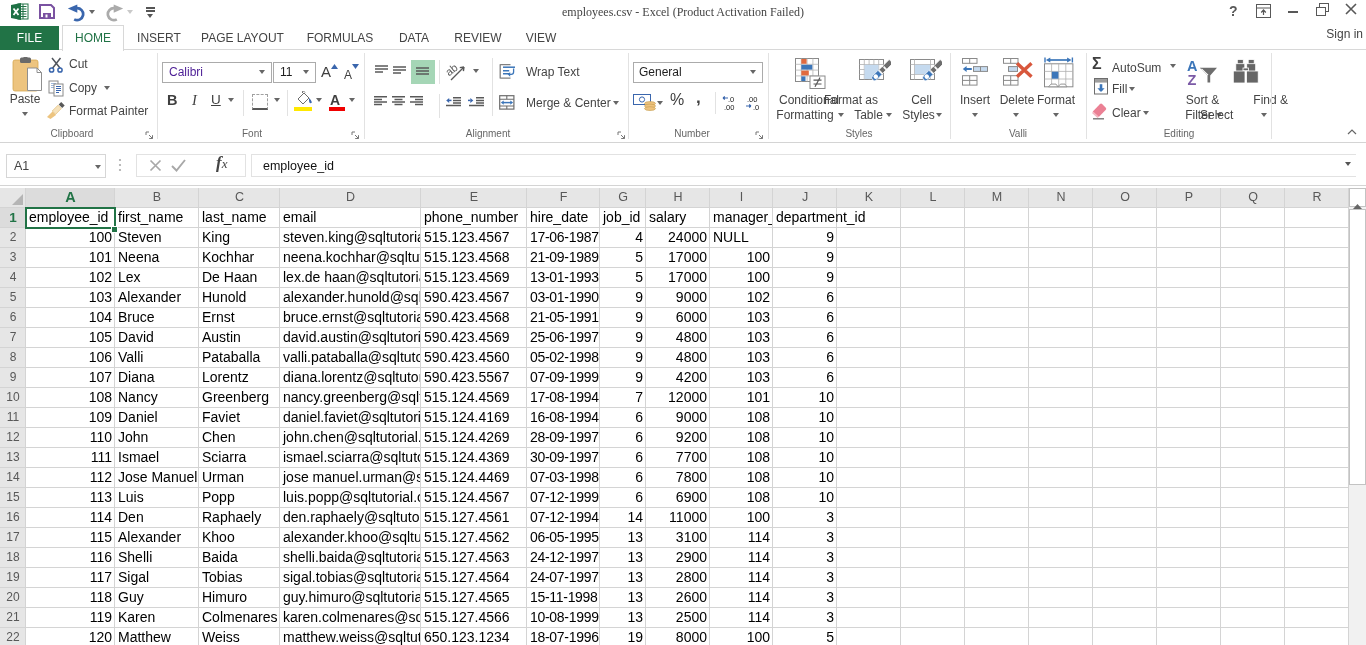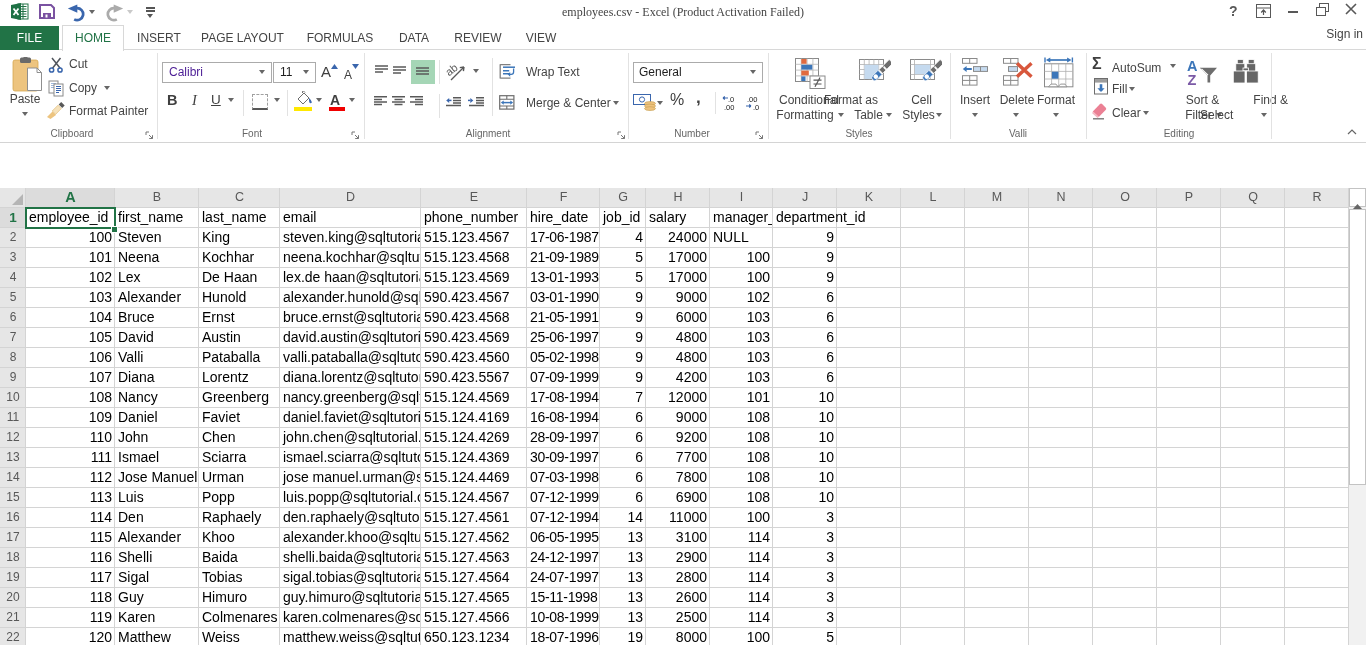--- a/index.html
+++ b/index.html
@@ -395,20 +395,39 @@
   </g>
  </svg>
  <div class="rtxt" style="left:1203px;top:42px;width:85px;text-align:right">Find &amp;</div>
  <div class="rtxt" style="left:1200px;top:57px;width:85px;text-align:left">Select</div>
  <div class="dar" style="left:1261px;top:63px"></div>
  <div class="glabel" style="left:1127px;width:104px">Editing</div>
  <div class="gsep" style="left:1271px"></div>
  <svg style="position:absolute;left:1347px;top:79px" width="10" height="6" viewBox="0 0 10 6">
   <path d="M1 5 L5 1 L9 5" fill="none" stroke="#666" stroke-width="1.2"></path>
  </svg>
+</div>
+<div id="fbar">
+ <div id="namebox">A1<div class="dar" style="left:88px;top:10px"></div></div>
+ <svg style="position:absolute;left:118px;top:15px" width="4" height="14" viewBox="0 0 4 14">
+  <circle cx="2" cy="2" r="1.1" fill="#aaa"></circle>
+        <circle cx="2" cy="7" r="1.1" fill="#aaa"></circle>
+        <circle cx="2" cy="12" r="1.1" fill="#aaa"></circle>
+ </svg>
+ <div id="fxbox"></div>
+ <div id="fmlbox"></div>
+ <svg style="position:absolute;left:149px;top:16px" width="13" height="13" viewBox="0 0 13 13">
+  <path d="M1.5 1.5 L11.5 11.5 M11.5 1.5 L1.5 11.5" stroke="#a8a8a8" stroke-width="1.7"></path>
+ </svg>
+ <svg style="position:absolute;left:171px;top:16px" width="15" height="13" viewBox="0 0 15 13">
+  <path d="M1 7 L5.5 11.5 L14 1" fill="none" stroke="#a8a8a8" stroke-width="1.9"></path>
+ </svg>
+ <div style="position:absolute;left:216px;top:10px;font-size:17px;font-style:italic;font-family:'Liberation Serif',serif;color:#444"><b><i>f</i></b><i style="font-size:13px">x</i></div>
+ <div id="ftext">employee_id</div>
+ <div class="dar" style="position:absolute;left:1345px;top:19px;border-top-color:#555"></div>
 </div>
 
 <div id="grid">
       <table id="sheet">
         <colgroup>
           <col style="width:26px">
           <col style="width:89px">
           <col style="width:84px">
           <col style="width:81px">
           <col style="width:141px">

